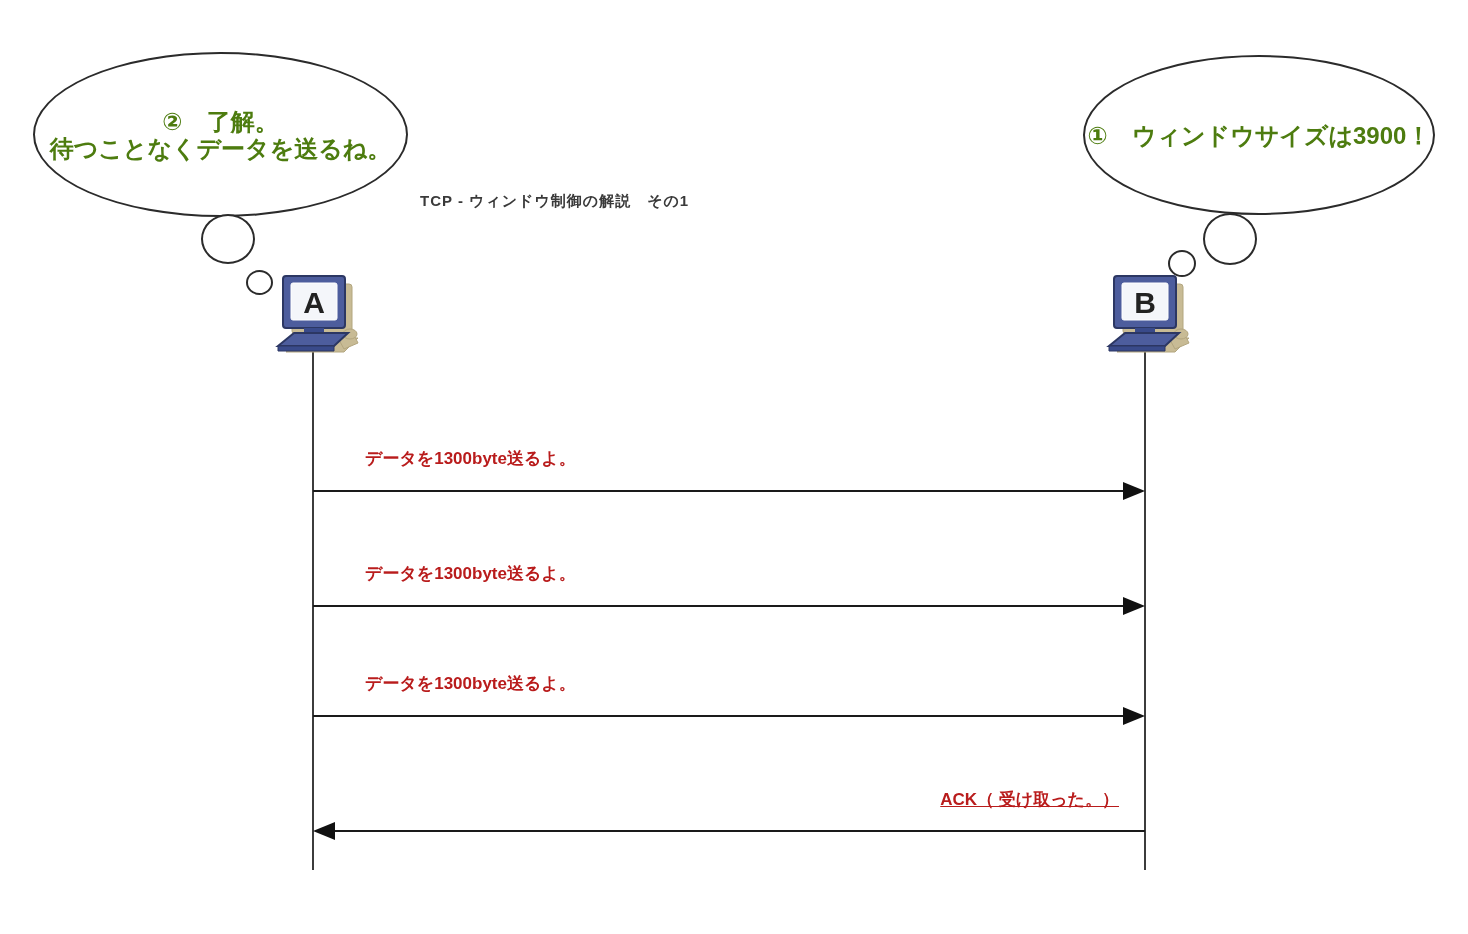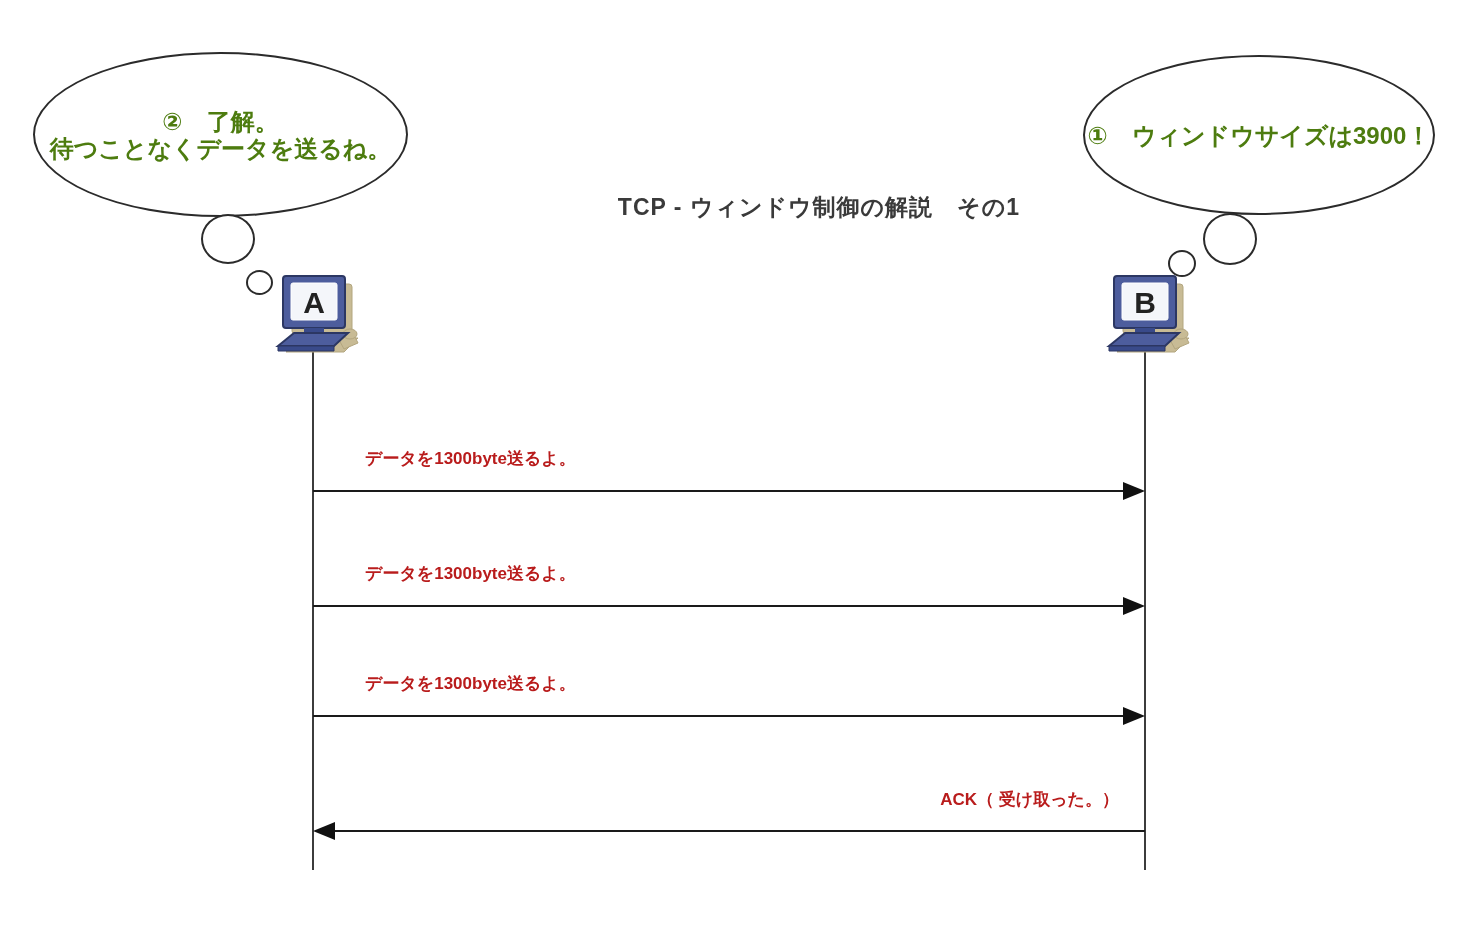--- a/index.html
+++ b/index.html
@@ -8,22 +8,22 @@
     position: relative;
     width: 1468px;
     height: 934px;
     background: #ffffff;
     overflow: hidden;
     color: #333333;
   }
   .title {
     position: absolute;
     left: 420px; top: 192px; width: 600px;
-    text-align: right;
-    font-size: 23px;
+    text-align: left;
+    font-size: 15px;
     font-weight: bold;
     color: #3a3a3a;
     letter-spacing: 1px;
   }
   .bubble {
     position: absolute;
     border: 2px solid #2b2b2b;
     border-radius: 50%;
     background: #ffffff;
     display: flex;
@@ -99,21 +99,21 @@
   }
   .arrow.to-right .head { right: 0; border-left: 22px solid #111111; }
   .arrow.to-left  .head { left: 0;  border-right: 22px solid #111111; }
   .arrow-1 { top: 482px; }
   .arrow-2 { top: 597px; }
   .arrow-3 { top: 707px; }
   .arrow-4 { top: 822px; }
   .label-1 { left: 365px; top: 447px; }
   .label-2 { left: 365px; top: 562px; }
   .label-3 { left: 365px; top: 672px; }
-  .label-4 { left: 853px; top: 788px; width: 266px; text-align: right; }
+  .label-4 { left: 853px; top: 788px; width: 266px; text-align: right; text-decoration: underline; }
 </style>
 </head>
 <body>
 
 <div class="stage">
 
   <div class="title">TCP - ウィンドウ制御の解説　その1</div>
 
   <div class="bubble bubble-left">
     <div class="bubble-text">

